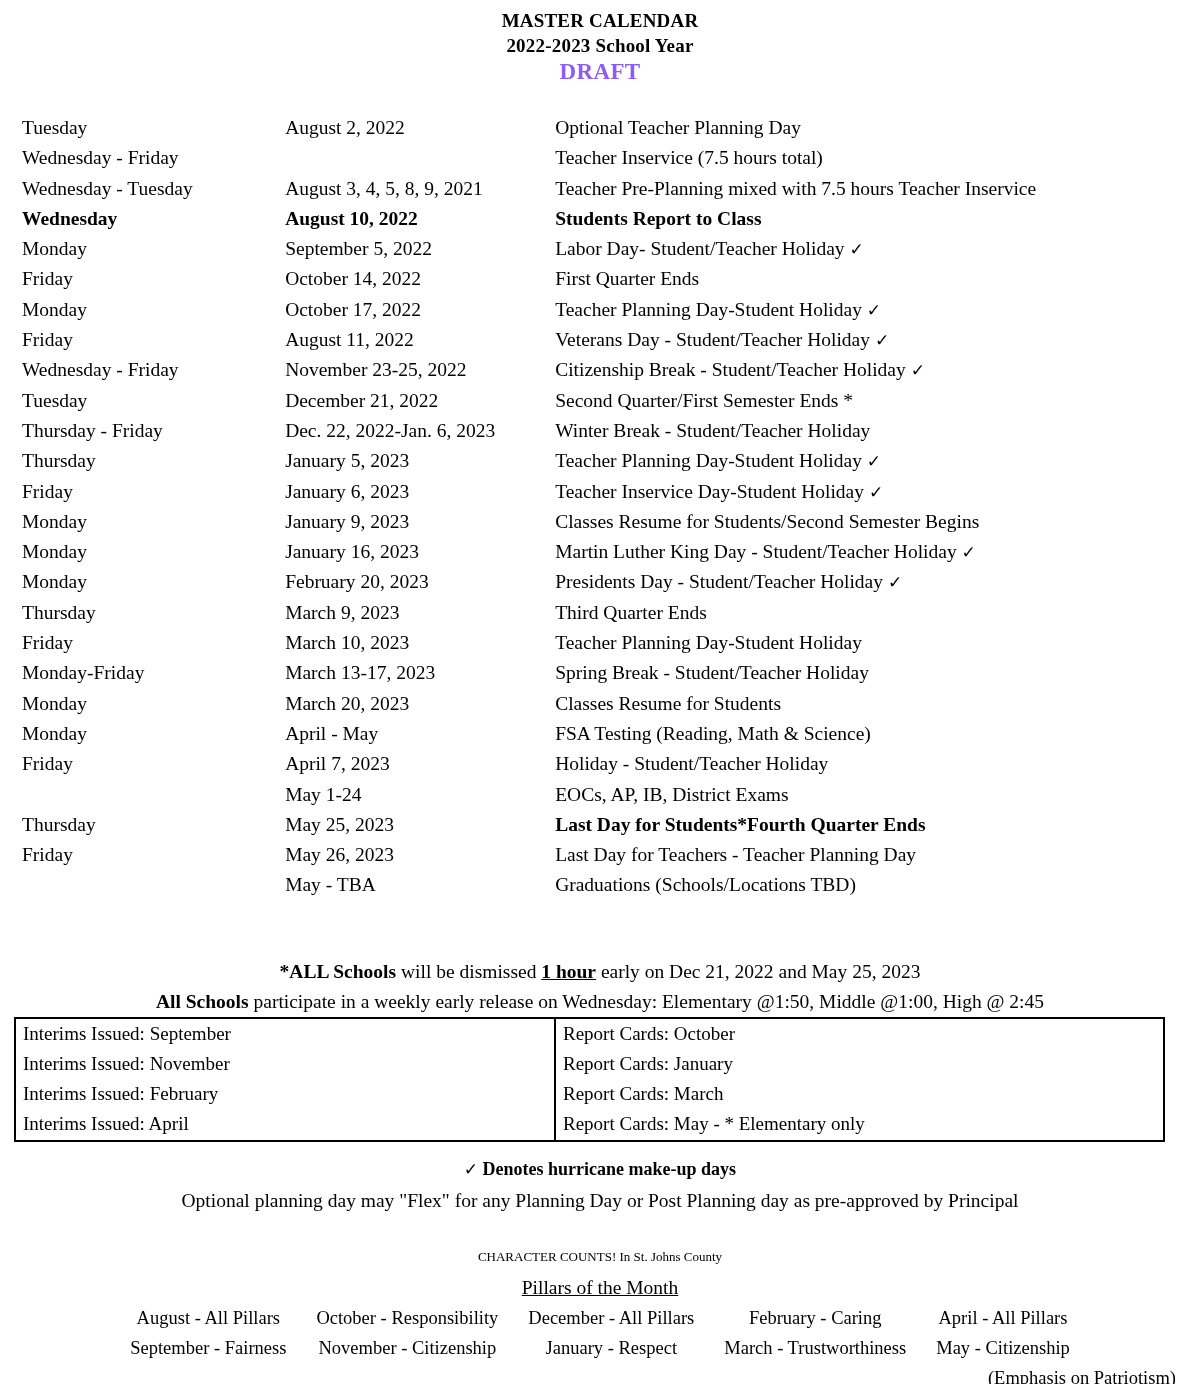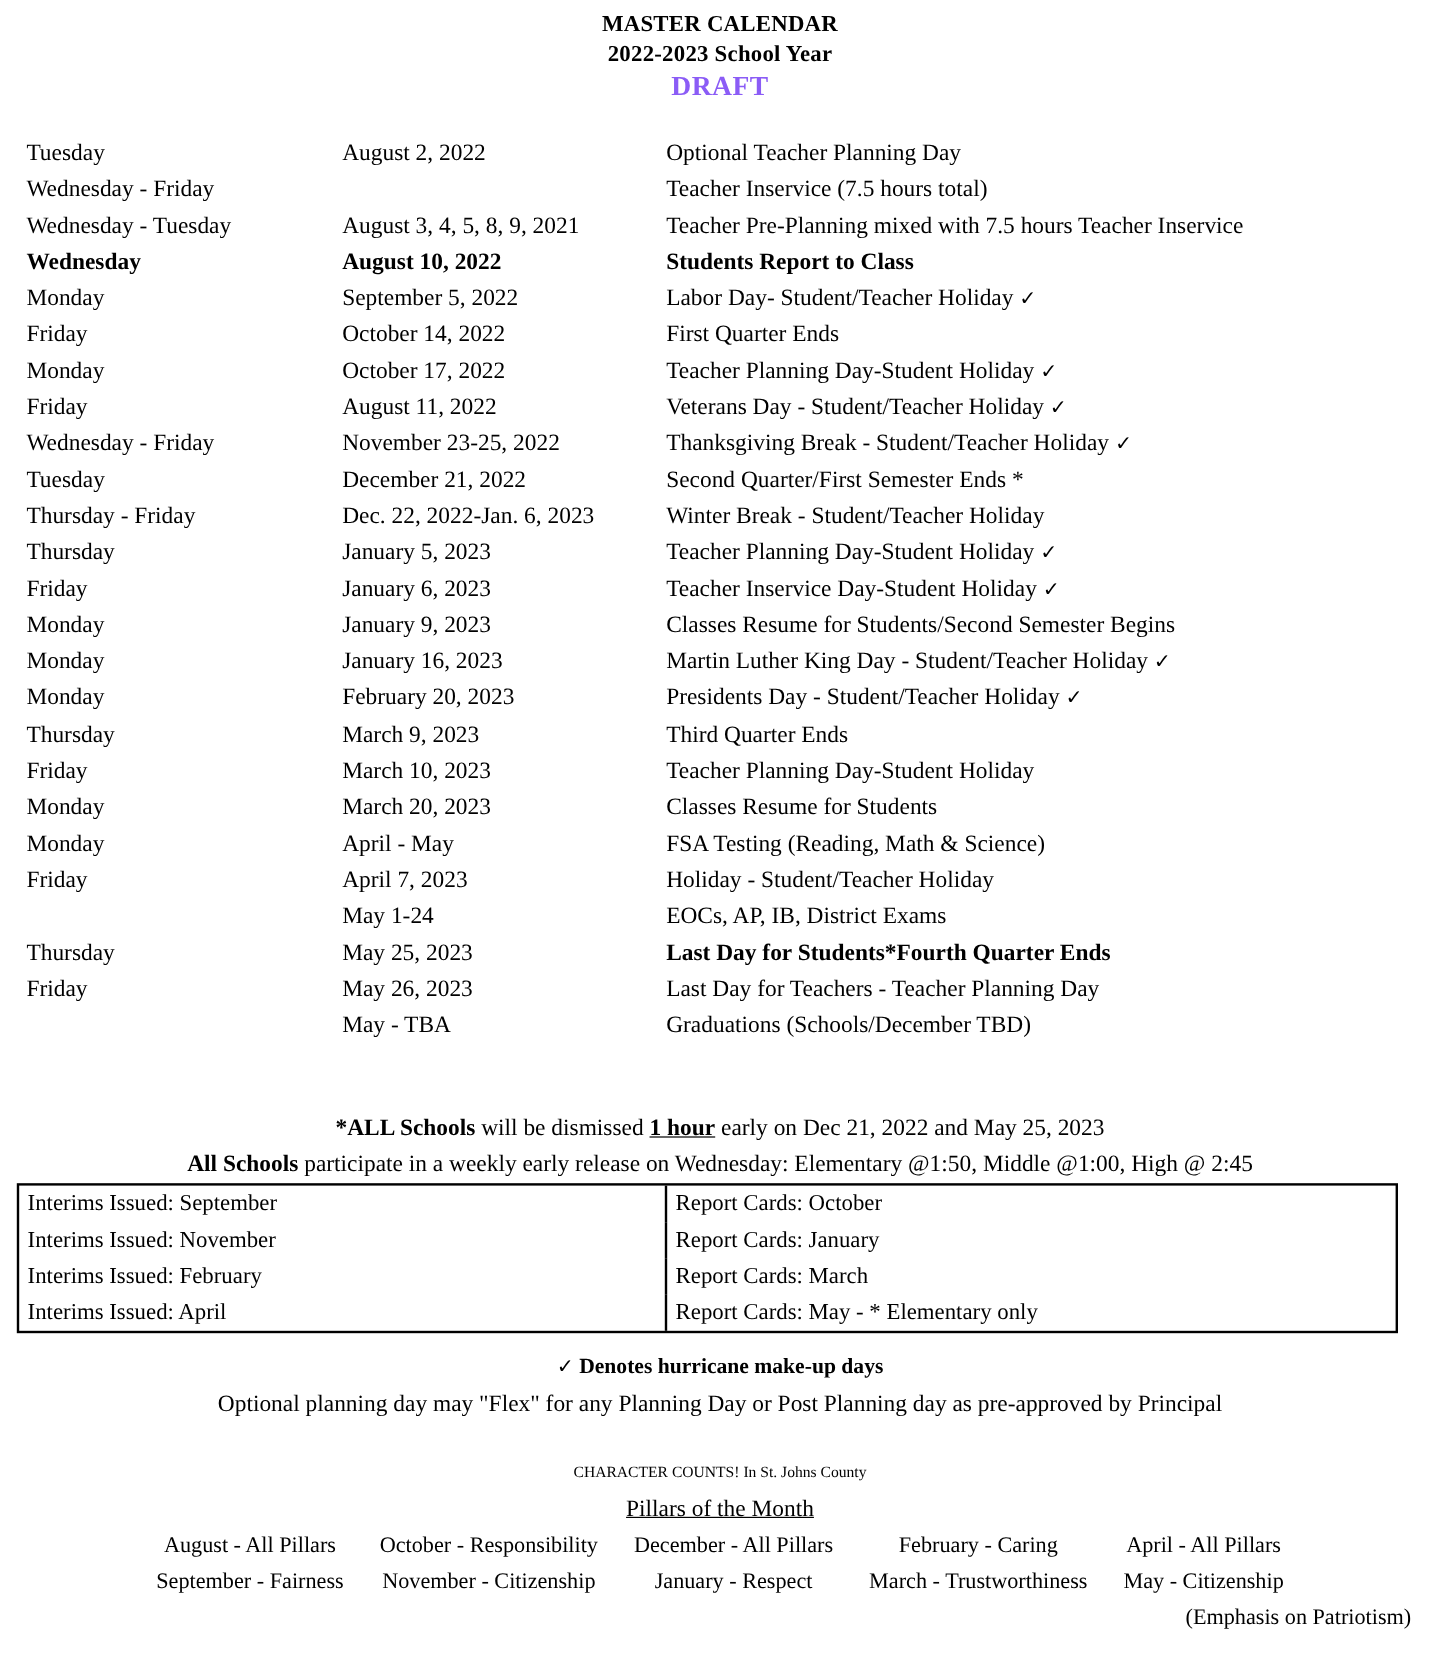--- a/index.html
+++ b/index.html
@@ -185,21 +185,21 @@
         <td class="col-desc"><span>Teacher Planning Day-Student Holiday</span> <span class="check">✓</span></td>
       </tr>
       <tr>
         <td class="col-day">Friday</td>
         <td class="col-date">August 11, 2022</td>
         <td class="col-desc"><span>Veterans Day - Student/Teacher Holiday </span> <span class="check">✓</span></td>
       </tr>
       <tr>
         <td class="col-day">Wednesday - Friday</td>
         <td class="col-date">November 23-25, 2022</td>
-        <td class="col-desc"><span>Thanksgiving Break - Student/Teacher Holiday</span> <span class="check">✓</span></td>
+        <td class="col-desc"><span>Citizenship Break - Student/Teacher Holiday</span> <span class="check">✓</span></td>
       </tr>
       <tr>
         <td class="col-day">Tuesday</td>
         <td class="col-date">December 21, 2022</td>
         <td class="col-desc"><span>Second Quarter/First Semester Ends *</span></td>
       </tr>
       <tr>
         <td class="col-day">Thursday - Friday</td>
         <td class="col-date">Dec. 22, 2022-Jan. 6, 2023</td>
         <td class="col-desc"><span>Winter Break - Student/Teacher Holiday</span></td>
@@ -233,20 +233,25 @@
         <td class="col-day">Thursday</td>
         <td class="col-date">March 9, 2023</td>
         <td class="col-desc"><span>Third Quarter Ends</span></td>
       </tr>
       <tr>
         <td class="col-day">Friday</td>
         <td class="col-date">March 10, 2023</td>
         <td class="col-desc"><span>Teacher Planning Day-Student Holiday</span></td>
       </tr>
       <tr>
+        <td class="col-day">Monday-Friday</td>
+        <td class="col-date">March 13-17, 2023</td>
+        <td class="col-desc"><span>Spring Break - Student/Teacher Holiday</span></td>
+      </tr>
+      <tr>
         <td class="col-day">Monday</td>
         <td class="col-date">March 20, 2023</td>
         <td class="col-desc"><span>Classes Resume for Students</span></td>
       </tr>
       <tr>
         <td class="col-day">Monday</td>
         <td class="col-date">April - May</td>
         <td class="col-desc"><span>FSA Testing (Reading, Math &amp; Science)</span></td>
       </tr>
       <tr>
@@ -265,21 +270,21 @@
         <td class="col-desc"><span class="desc-bold">Last Day for Students*Fourth Quarter Ends</span></td>
       </tr>
       <tr>
         <td class="col-day">Friday</td>
         <td class="col-date">May 26, 2023</td>
         <td class="col-desc"><span>Last Day for Teachers - Teacher Planning Day</span></td>
       </tr>
       <tr>
         <td class="col-day"></td>
         <td class="col-date">May - TBA</td>
-        <td class="col-desc"><span>Graduations (Schools/December TBD)</span></td>
+        <td class="col-desc"><span>Graduations (Schools/Locations TBD)</span></td>
       </tr>
     </tbody>
 </table>
 
 <div class="notes-block">
   <div>
     <b>*ALL Schools</b><span> will be dismissed </span><b><u>1 hour</u></b><span> early on Dec 21, 2022 and May 25, 2023</span>
   </div>
   <div>
     <b>All Schools</b><span> participate in a weekly early release on Wednesday: Elementary @1:50, Middle @1:00, High @ 2:45</span>

